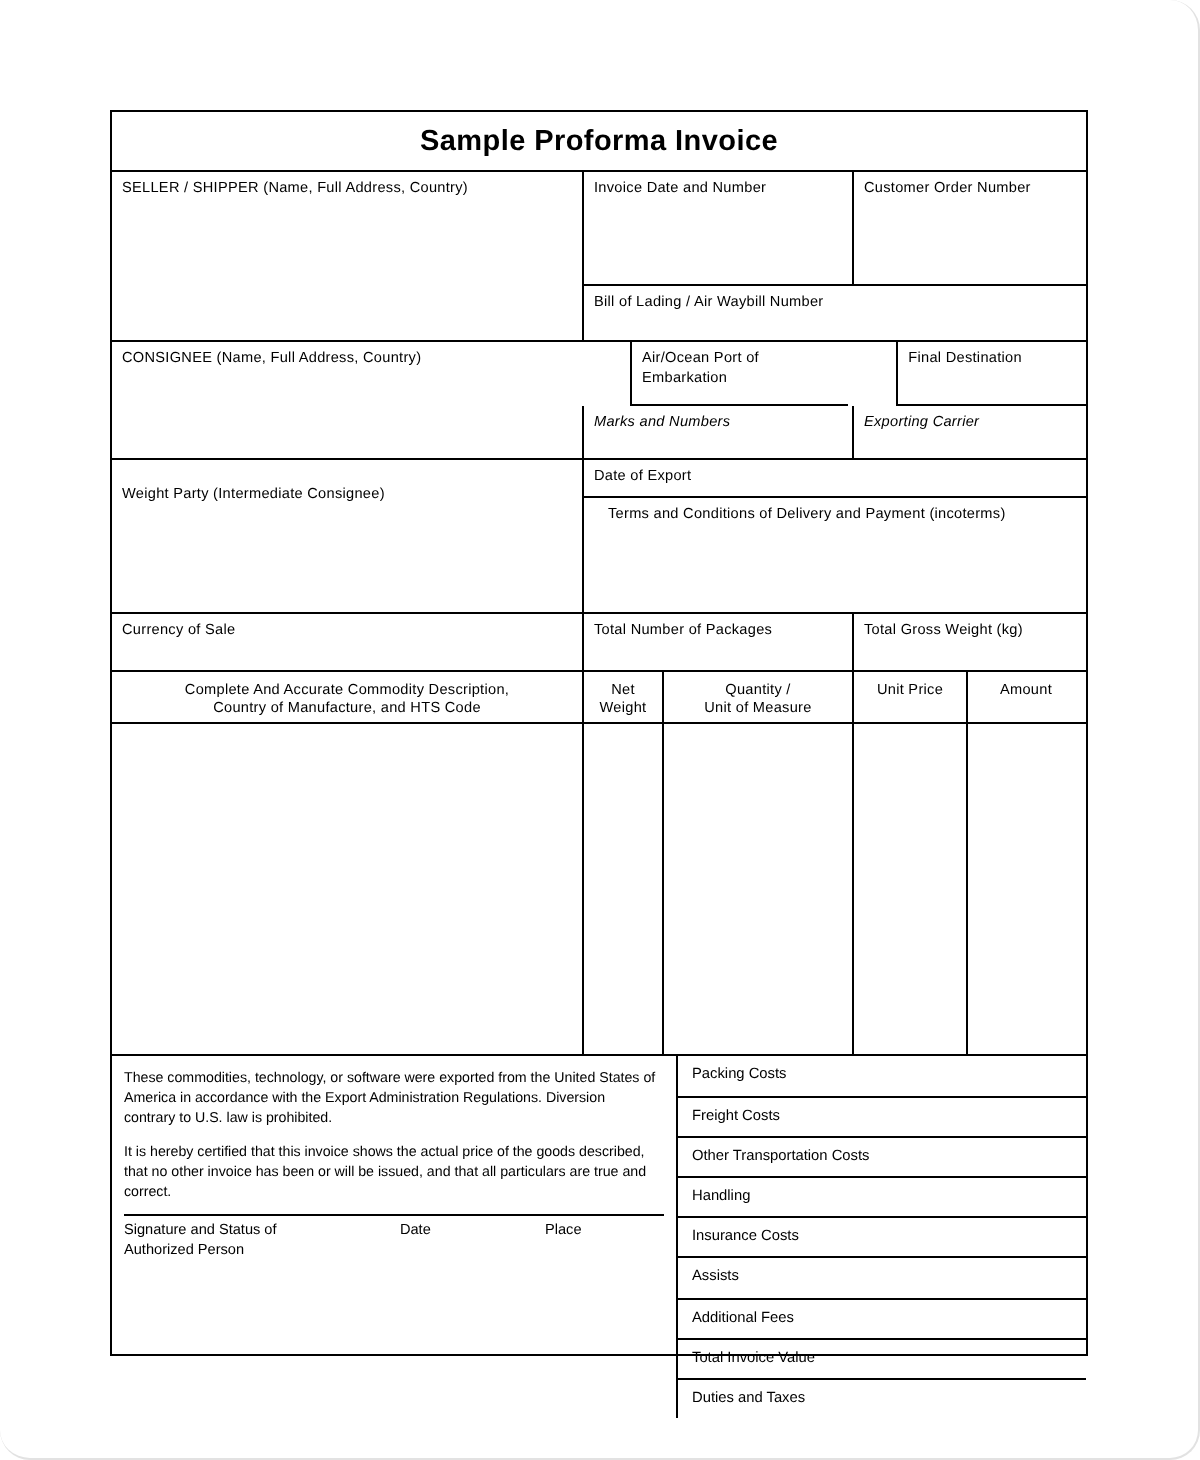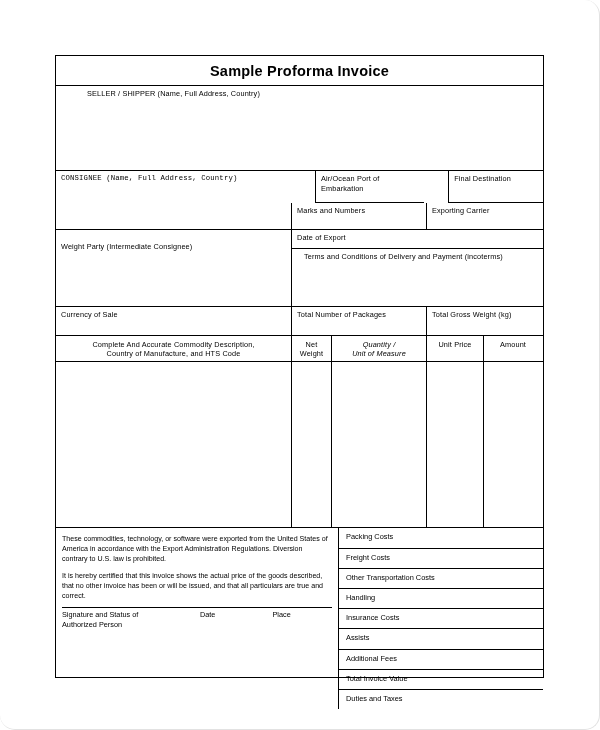--- a/index.html
+++ b/index.html
@@ -75,34 +75,34 @@
   }
 
   
   .left-col  { width: 235px; }
   .mid-col   { width: 135px; }
   .right-col { width: 117px; }
   .wide-right{ width: 252px; }
 
   .stack { display: flex; flex-direction: column; box-sizing: border-box; }
 
-  .h-seller    { height: 57px; text-align: center; }
+  .h-seller    { height: 57px; }
   .h-bill      { height: 27px; }
   .h-embark    { height: 32px; margin-left: 24px; }
-  .h-marks     { height: 26px; }
+  .h-marks     { height: 26px; font-style: italic; }
   .h-dateexp   { height: 20px; }
   .h-terms     { height: 57px; }
   .h-currency  { height: 28px; }
-  .h-consignee { height: 58px; font-family: Liberation Mono, monospace; }
+  .h-consignee { height: 58px; }
   .h-notify    { height: 77px; }
 
   
   .c-desc   { width: 235px; }
   .c-net    { width: 40px; }
-  .c-qty    { width: 95px; font-style: italic; }
+  .c-qty    { width: 95px; }
   .c-unit   { width: 57px; }
   .c-amt    { width: 59px; }
 
   .th {
     height: 25px;
     text-align: center;
     padding-top: 4px;
     font-size: 7.3px;
     line-height: 1.3;
   }
@@ -155,20 +155,35 @@
 <div class="page">
   <div class="form">
 
     <div class="row title-bar bb">
       <div class="title-text">Sample Proforma Invoice</div>
     </div>
 
     <div class="row">
       <div class="cell left-col h-seller" style="height:84px;">
         <span>SELLER / SHIPPER (Name, Full Address, Country)</span>
+      </div>
+      <div class="stack" style="width:252px;">
+        <div class="row">
+          <div class="cell mid-col bl bb h-seller">
+            <span>Invoice Date and Number</span>
+          </div>
+          <div class="cell right-col bl bb h-seller">
+            <span>Customer Order Number</span>
+          </div>
+        </div>
+        <div class="row">
+          <div class="cell wide-right bl h-bill">
+            <span>Bill of Lading / Air Waybill Number</span>
+          </div>
+        </div>
       </div>
     </div>
 
     <div class="row bt">
       <div class="cell left-col h-consignee">
         <span>CONSIGNEE (Name, Full Address, Country)</span>
       </div>
       <div class="stack" style="width:252px;">
         <div class="row">
           <div class="cell mid-col bl bb h-embark">

